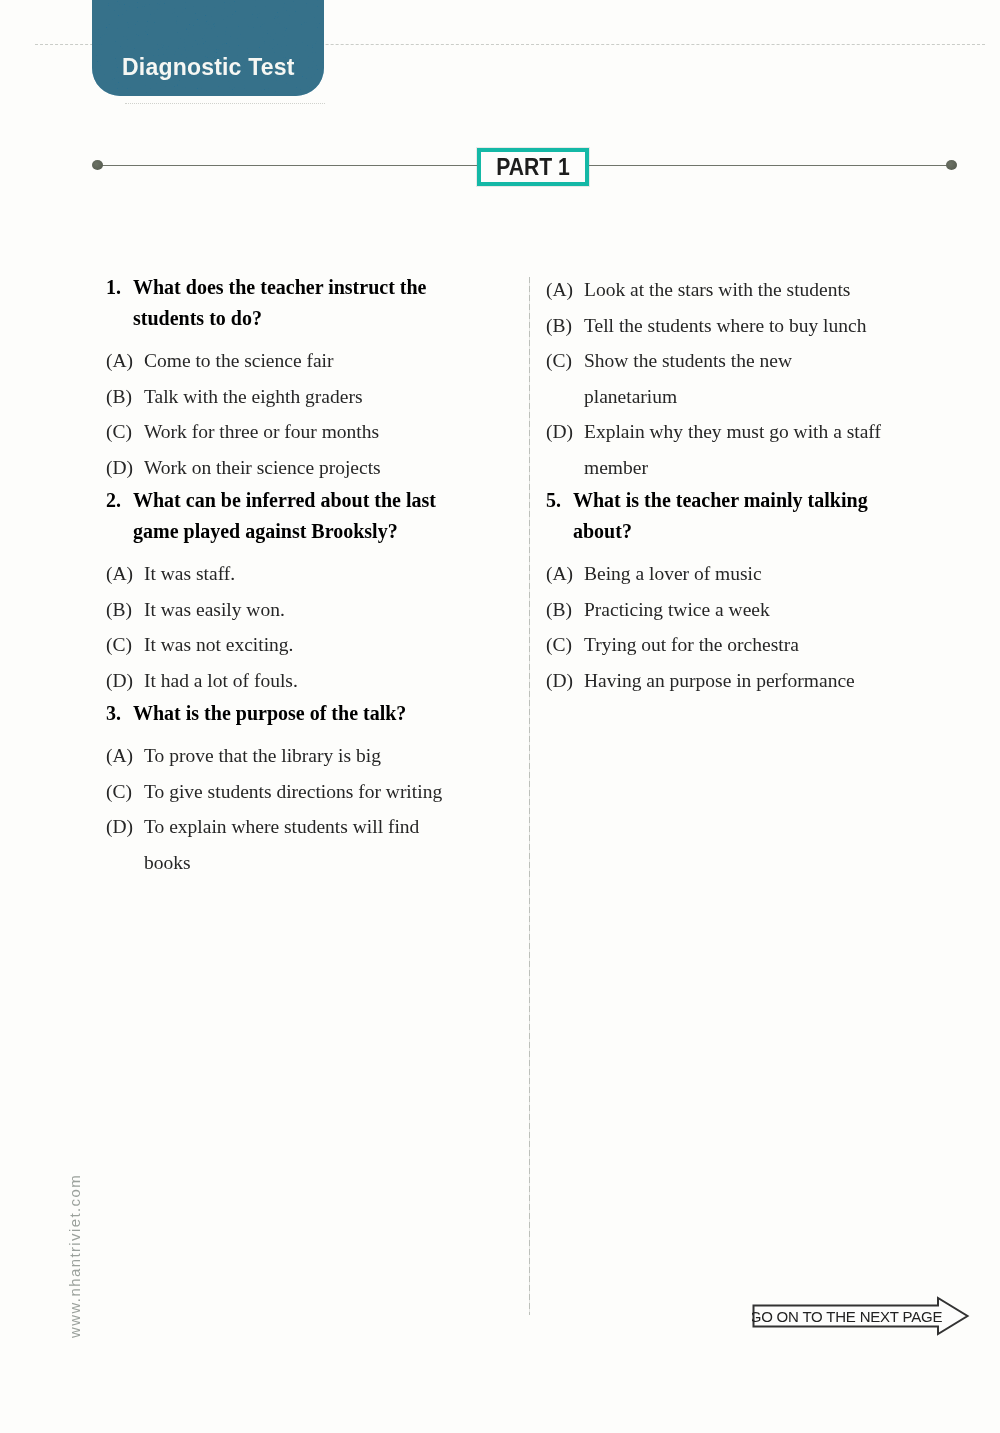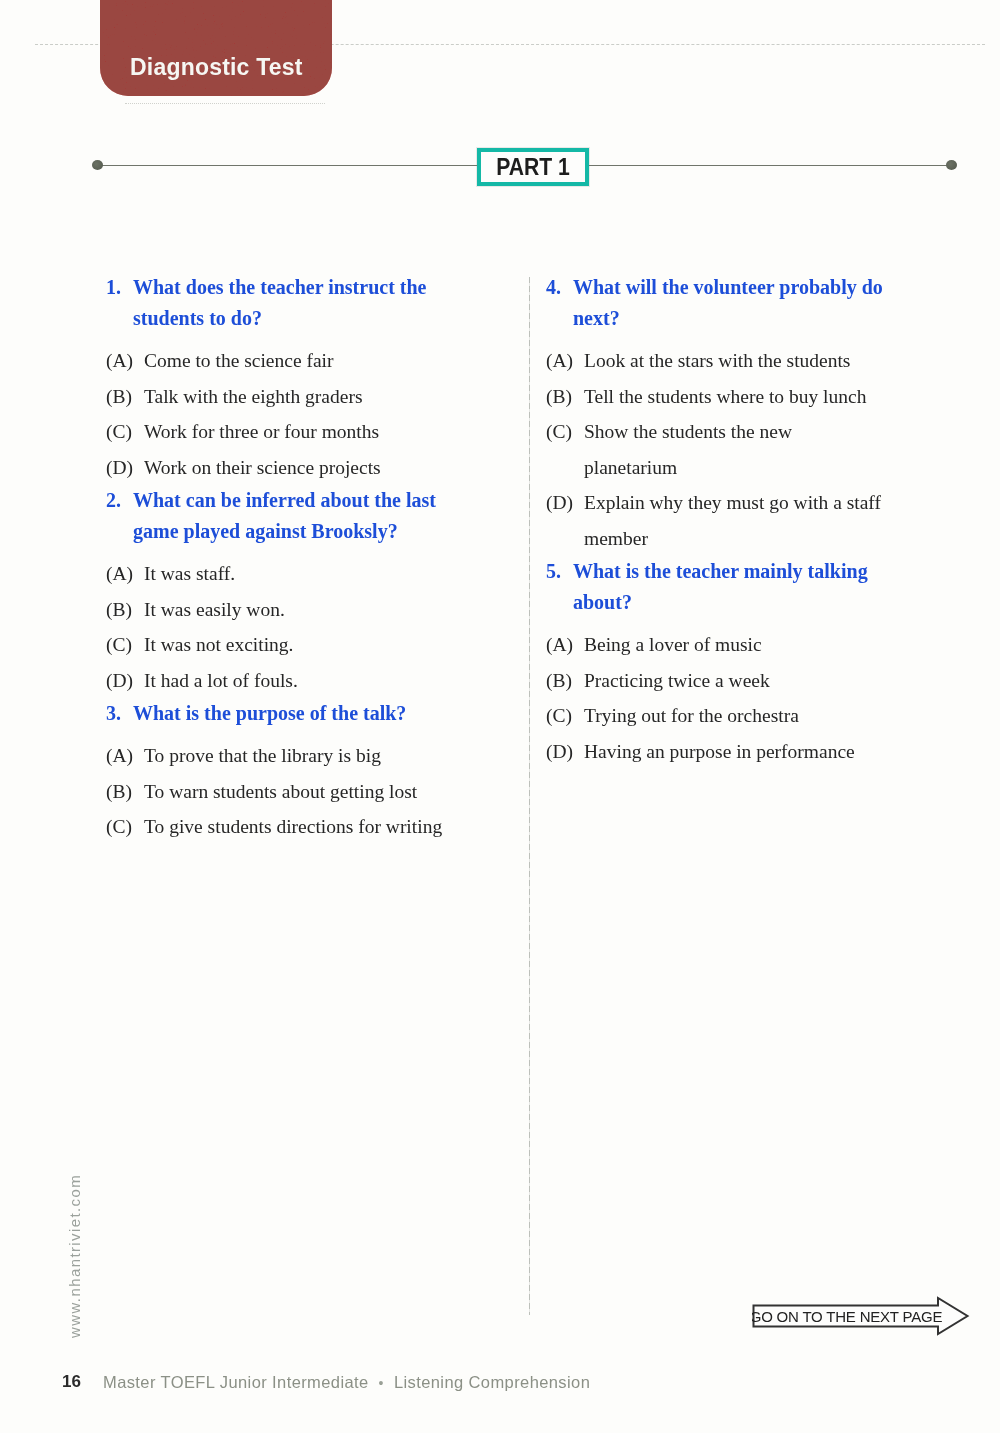--- a/index.html
+++ b/index.html
@@ -12,22 +12,22 @@
   .artifact{position:absolute;z-index:0;pointer-events:none;}
   .artifact-top-dashes{left:35px;top:44px;width:950px;height:0;
     border-top:1px dashed rgba(140,146,138,.45);}
   .artifact-tab-dots{left:125px;top:103px;width:200px;height:0;
     border-top:1px dotted rgba(140,146,138,.40);}
   .artifact-col-line{left:529px;top:277px;width:1px;height:1038px;
     background:repeating-linear-gradient(to bottom,
       rgba(125,131,122,.50) 0 6px, rgba(125,131,122,.18) 6px 9px);}
   
   .tab{
-    position:absolute;left:100px;top:0;width:232px;height:96px;z-index:2;
-    background:#b91c1c;border-radius:0 0 28px 28px;overflow:hidden;
+    position:absolute;left:92px;top:0;width:232px;height:96px;z-index:2;
+    background:#0369a1;border-radius:0 0 28px 28px;overflow:hidden;
   }
   .tab-noise{position:absolute;inset:0;width:100%;height:100%;opacity:.45;}
   .tab-label{
     position:absolute;left:30px;top:54px;z-index:3;
     font-family:"Liberation Sans","DejaVu Sans",sans-serif;
     font-weight:bold;font-size:23px;color:#f6f7f3;letter-spacing:.2px;
   }
   
   .part-divider-line{position:absolute;left:100px;top:165px;width:850px;height:0;
     border-top:1.3px solid #70756b;z-index:1;}
@@ -45,21 +45,21 @@
     font-family:"Liberation Sans","DejaVu Sans",sans-serif;
     font-weight:bold;font-size:23px;color:#1d1d1d;
     transform:scaleX(.92);letter-spacing:0;
   }
   
   .col{position:absolute;top:272px;z-index:1;}
   .col-1{left:106px;width:421px;}
   .col-2{left:546px;width:436px;}
   .question + .question{}
   .q-title{
-    font-weight:bold;font-size:20px;line-height:31px;color:#1d4ed8;
+    font-weight:bold;font-size:20px;line-height:31px;color:#000000;
     padding-left:27px;text-indent:-27px;margin:0 0 9px 0;
   }
   .q-num{display:inline-block;width:27px;text-indent:0;}
   .q-title-text{white-space:pre-line;}
   .option{
     font-size:19.5px;line-height:35.5px;color:#262626;
     padding-left:38px;text-indent:-38px;
   }
   .opt-label{display:inline-block;width:38px;text-indent:0;}
   .opt-text{white-space:pre-line;font-family:Liberation Serif, serif;}
@@ -127,32 +127,31 @@
         <div class="option"><span class="opt-label">(B)</span><span class="opt-text">It was easily won.</span></div>
         <div class="option"><span class="opt-label">(C)</span><span class="opt-text">It was not exciting.</span></div>
         <div class="option"><span class="opt-label">(D)</span><span class="opt-text">It had a lot of fouls.</span></div>
       </div>
     </div>
 
     <div class="question">
       <p class="q-title"><span class="q-num">3.</span><span class="q-title-text">What is the purpose of the talk?</span></p>
       <div class="options">
         <div class="option"><span class="opt-label">(A)</span><span class="opt-text">To prove that the library is big</span></div>
-        <div class="option"><span class="opt-label">(B)</span><span class="opt-text">To warn students about getting lost</span></div>
         <div class="option"><span class="opt-label">(C)</span><span class="opt-text">To give students directions for writing</span></div>
+        <div class="option"><span class="opt-label">(D)</span><span class="opt-text">To explain where students will find
+books</span></div>
       </div>
     </div>
 
   </div>
 
   <div class="col col-2">
 
     <div class="question">
-      <p class="q-title"><span class="q-num">4.</span><span class="q-title-text">What will the volunteer probably do
-next?</span></p>
       <div class="options">
         <div class="option"><span class="opt-label">(A)</span><span class="opt-text">Look at the stars with the students</span></div>
         <div class="option"><span class="opt-label">(B)</span><span class="opt-text">Tell the students where to buy lunch</span></div>
         <div class="option"><span class="opt-label">(C)</span><span class="opt-text">Show the students the new
 planetarium</span></div>
         <div class="option"><span class="opt-label">(D)</span><span class="opt-text">Explain why they must go with a staff
 member</span></div>
       </div>
     </div>
 
@@ -169,18 +168,14 @@
 
   </div>
 
   <svg class="go-on" viewBox="0 0 218 40" xmlns="http://www.w3.org/2000/svg">
     <path d="M1.5 9.5 L186 9.5 L186 2 L215.5 20 L186 38 L186 30.5 L1.5 30.5 Z" fill="#fdfdfc" stroke="#333333" stroke-width="2" stroke-linejoin="miter"></path>
     <text x="94" y="25.5" text-anchor="middle" font-family="Liberation Sans, DejaVu Sans, sans-serif" font-size="15" letter-spacing="-0.2" fill="#222222">GO ON TO THE NEXT PAGE</text>
   </svg>
 
   <div class="watermark">www.nhantriviet.com</div>
 
-  <div class="footer">
-    <span class="page-number">16</span>
-    <span class="footer-text"><span>Master TOEFL Junior Intermediate</span><span class="footer-sep">•</span><span>Listening  Comprehension</span></span>
-  </div>
 
 </div>
 
 </body></html>

